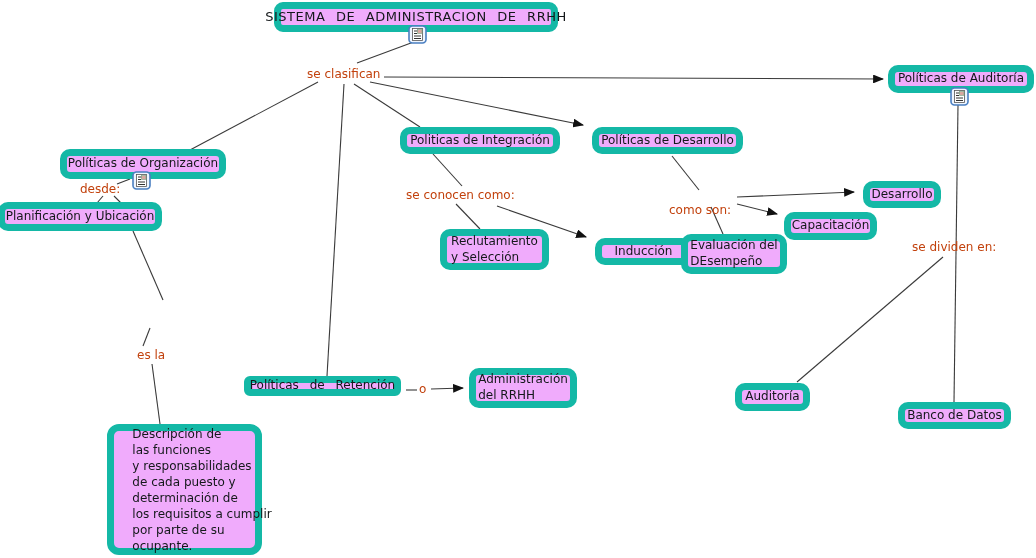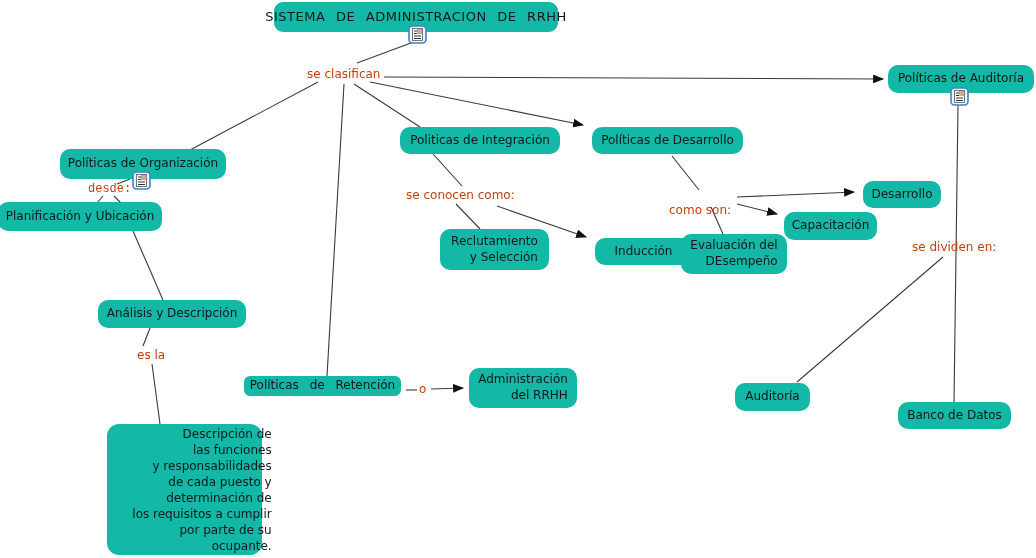--- a/index.html
+++ b/index.html
@@ -3,23 +3,23 @@
 <meta charset="utf-8">
 <style>
   html,body{margin:0;padding:0;background:#ffffff;}
   #canvas{
     position:relative;width:1036px;height:558px;background:#ffffff;overflow:hidden;
     font-family:"DejaVu Sans","Liberation Sans",sans-serif;color:#1a1a1a;
   }
   #edges{position:absolute;left:0;top:0;z-index:1;}
   .node{
     position:absolute;box-sizing:border-box;z-index:2;
-    background:#14b8a6;border:2px solid #14b8a6;border-radius:10px;
+    background:#f0abfc;border:7px solid #14b8a6;border-radius:10px;
     display:flex;align-items:center;justify-content:center;
-    text-align:right;font-size:12px;line-height:1.3;white-space:pre;
+    text-align:left;font-size:12px;line-height:1.3;white-space:pre;
     color:#14181a;
   }
   .node.big{border-radius:12px;line-height:16px;font-size:12px;}
   .node.title{font-size:13px;letter-spacing:.5px;word-spacing:6px;border-radius:9px;}
   .node.wide-words{word-spacing:7px;}
   .lbl{
     position:absolute;z-index:3;font-size:12px;white-space:pre;color:#c2410c;
     line-height:14px;
   }
   .res-icon{position:absolute;z-index:4;width:19px;height:19px;}
@@ -79,42 +79,41 @@
 
   <div class="node" style="left:595px;top:238px;width:97px;height:27px;">Inducción</div>
 
   <div class="node" style="left:681px;top:234px;width:106px;height:40px;">Evaluación del
 DEsempeño</div>
 
   <div class="node" style="left:784px;top:212px;width:93px;height:28px;">Capacitación</div>
 
   <div class="node" style="left:863px;top:181px;width:78px;height:27px;">Desarrollo</div>
 
-  <div class="node" style="left:98px;top:300px;width:148px;height:28px;">Análisis y Descripción</div>
 
   <div class="node wide-words" style="left:244px;top:376px;width:157px;height:20px;border-radius:6px;">Políticas de Retención</div>
 
   <div class="node" style="left:469px;top:368px;width:108px;height:40px;">Administración
 del RRHH</div>
 
   <div class="node" style="left:735px;top:383px;width:75px;height:28px;">Auditoría</div>
 
   <div class="node" style="left:898px;top:402px;width:113px;height:27px;">Banco de Datos</div>
 
   <div class="node big" style="left:107px;top:424px;width:155px;height:131px;padding-left:35px;">Descripción de
 las funciones
 y responsabilidades
 de cada puesto y
 determinación de
 los requisitos a cumplir
 por parte de su
 ocupante.</div>
 
   <div class="lbl" style="left:307px;top:67px;">se clasifican</div>
-  <div class="lbl" style="left:88px;top:182px;font-family:Liberation Mono, monospace;">desde:</div>
+  <div class="lbl" style="left:80px;top:182px;">desde:</div>
   <div class="lbl" style="left:406px;top:188px;">se conocen como:</div>
   <div class="lbl" style="left:669px;top:203px;">como son:</div>
   <div class="lbl" style="left:912px;top:240px;">se dividen en:</div>
   <div class="lbl" style="left:137px;top:348px;">es la</div>
   <div class="lbl" style="left:419px;top:382px;">o</div>
 
   <svg class="res-icon" style="left:408px;top:25px;" viewBox="0 0 19 19">
     <rect x="1" y="1" width="17" height="17" rx="3.5" fill="#eef5ff" stroke="#4a7fc1" stroke-width="1.6"></rect>
     <rect x="4.5" y="3.5" width="10" height="12" fill="#ffffff" stroke="#555" stroke-width="0.8"></rect>
     <line x1="6" y1="6" x2="13" y2="6" stroke="#333" stroke-width="1"></line>

